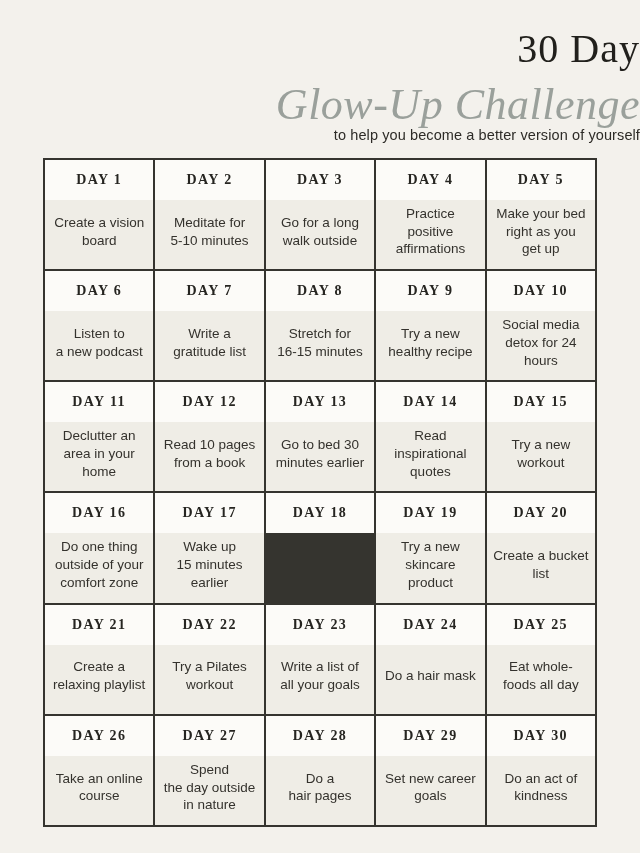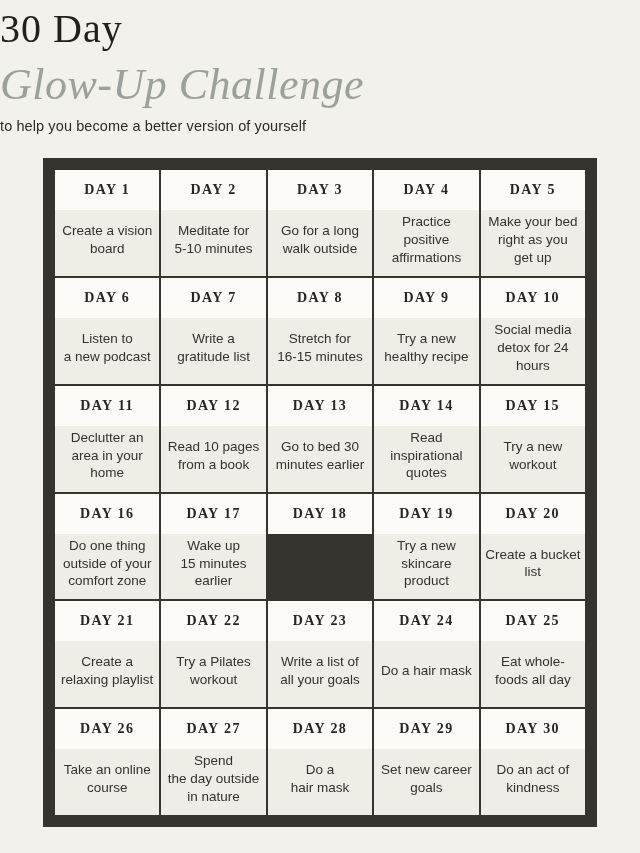--- a/index.html
+++ b/index.html
@@ -6,59 +6,58 @@
   html, body { width: 640px; height: 853px; }
   body {
     background: var(--background, #f3f1ec);
     font-family: "Liberation Sans", sans-serif;
     position: relative;
     overflow: hidden;
   }
   .page { position: absolute; inset: 0; }
 
   
-  .header { text-align: left; padding-top: 8px; }
+  .header { text-align: right; padding-top: 28px; }
   .title-main {
     font-family: "Liberation Serif", serif;
     font-size: 40px;
     line-height: 1.05;
     color: var(--title-color, #21201c);
     letter-spacing: 1px;
     font-weight: 400;
   }
   .title-script {
     font-family: "Liberation Serif", serif;
     font-style: italic;
     font-size: 44px;
     line-height: 1.0;
     margin-top: 13px;
     color: var(--accent-title-color, #9aa09b);
     letter-spacing: 0.5px;
     font-weight: 400;
   }
   .tagline {
-    margin-top: 11px;
     font-size: 14.5px;
     color: var(--text-color, #2d2b27);
     letter-spacing: 0.1px;
   }
 
   
   .grid {
     position: absolute;
     left: 43px;
     top: 158px;
     width: 554px;
     height: 669px;
     display: grid;
     grid-template-columns: repeat(5, 1fr);
     grid-template-rows: repeat(6, 1fr);
     background: var(--grid-line, #35342f);
     gap: 2px;
-    padding: 12px;
+    padding: 2px;
   }
   .cell {
     display: flex;
     flex-direction: column;
     min-width: 0;
   }
   .cell-label {
     height: 40px;
     flex: 0 0 40px;
     display: flex;
@@ -234,21 +233,21 @@
       </div>
       <div class="cell">
         <div class="cell-label">DAY 27</div>
         <div class="cell-task">Spend
 the day outside
 in nature</div>
       </div>
       <div class="cell">
         <div class="cell-label">DAY 28</div>
         <div class="cell-task">Do a
-hair mask</div>
+hair pages</div>
       </div>
       <div class="cell">
         <div class="cell-label">DAY 29</div>
         <div class="cell-task">Set new career
 goals</div>
       </div>
       <div class="cell">
         <div class="cell-label">DAY 30</div>
         <div class="cell-task">Do an act of
 kindness</div>

